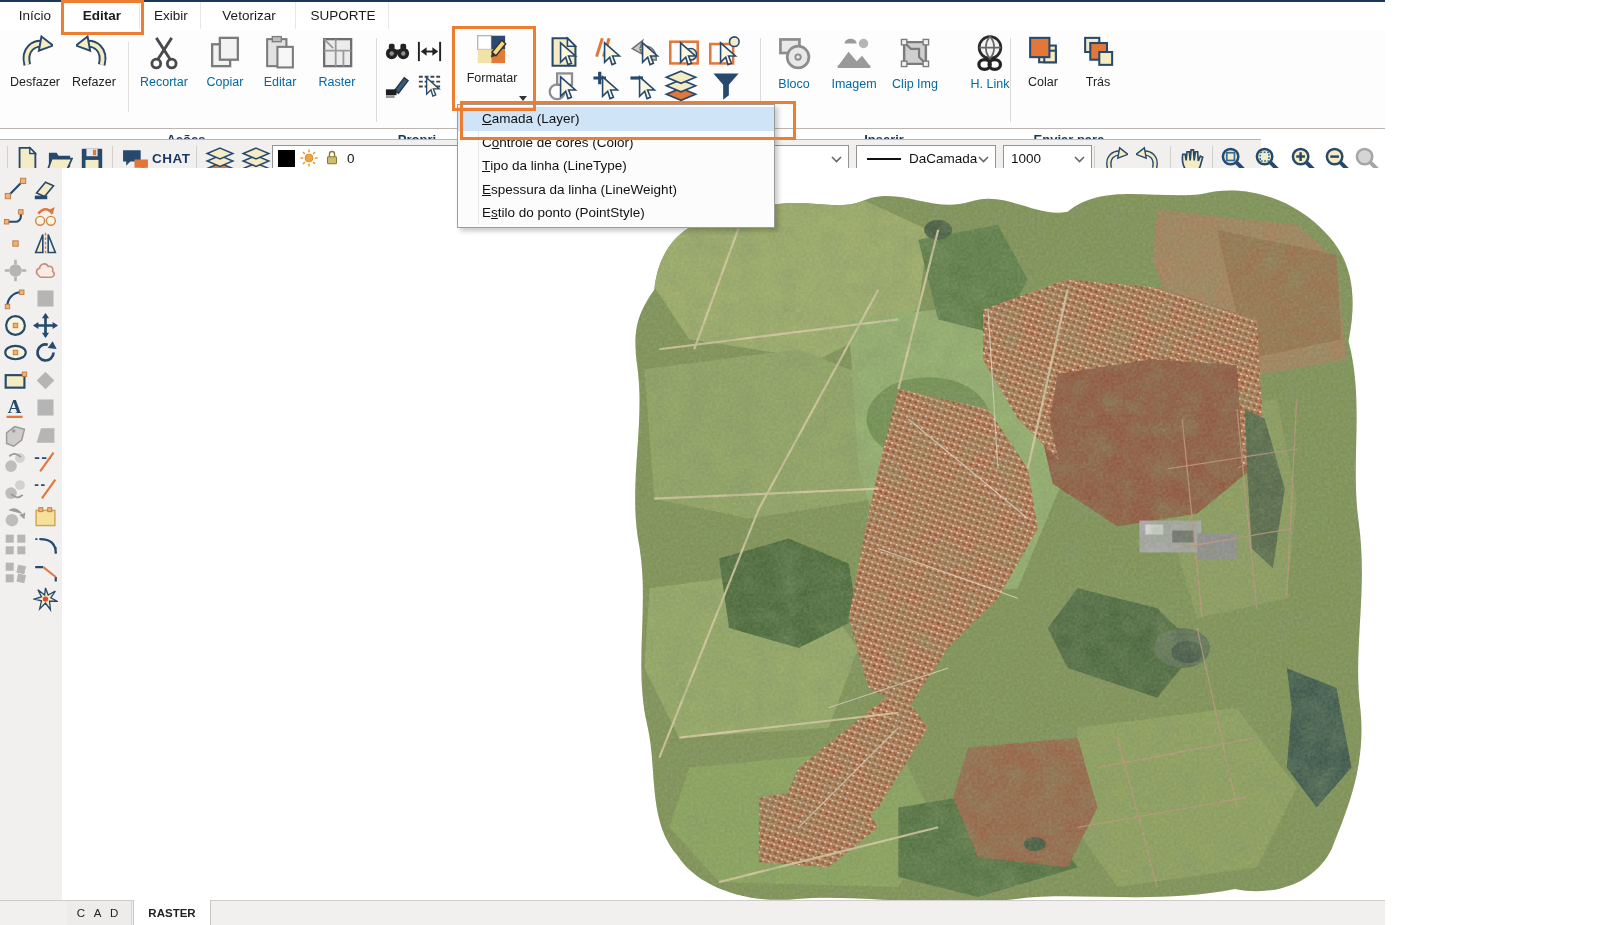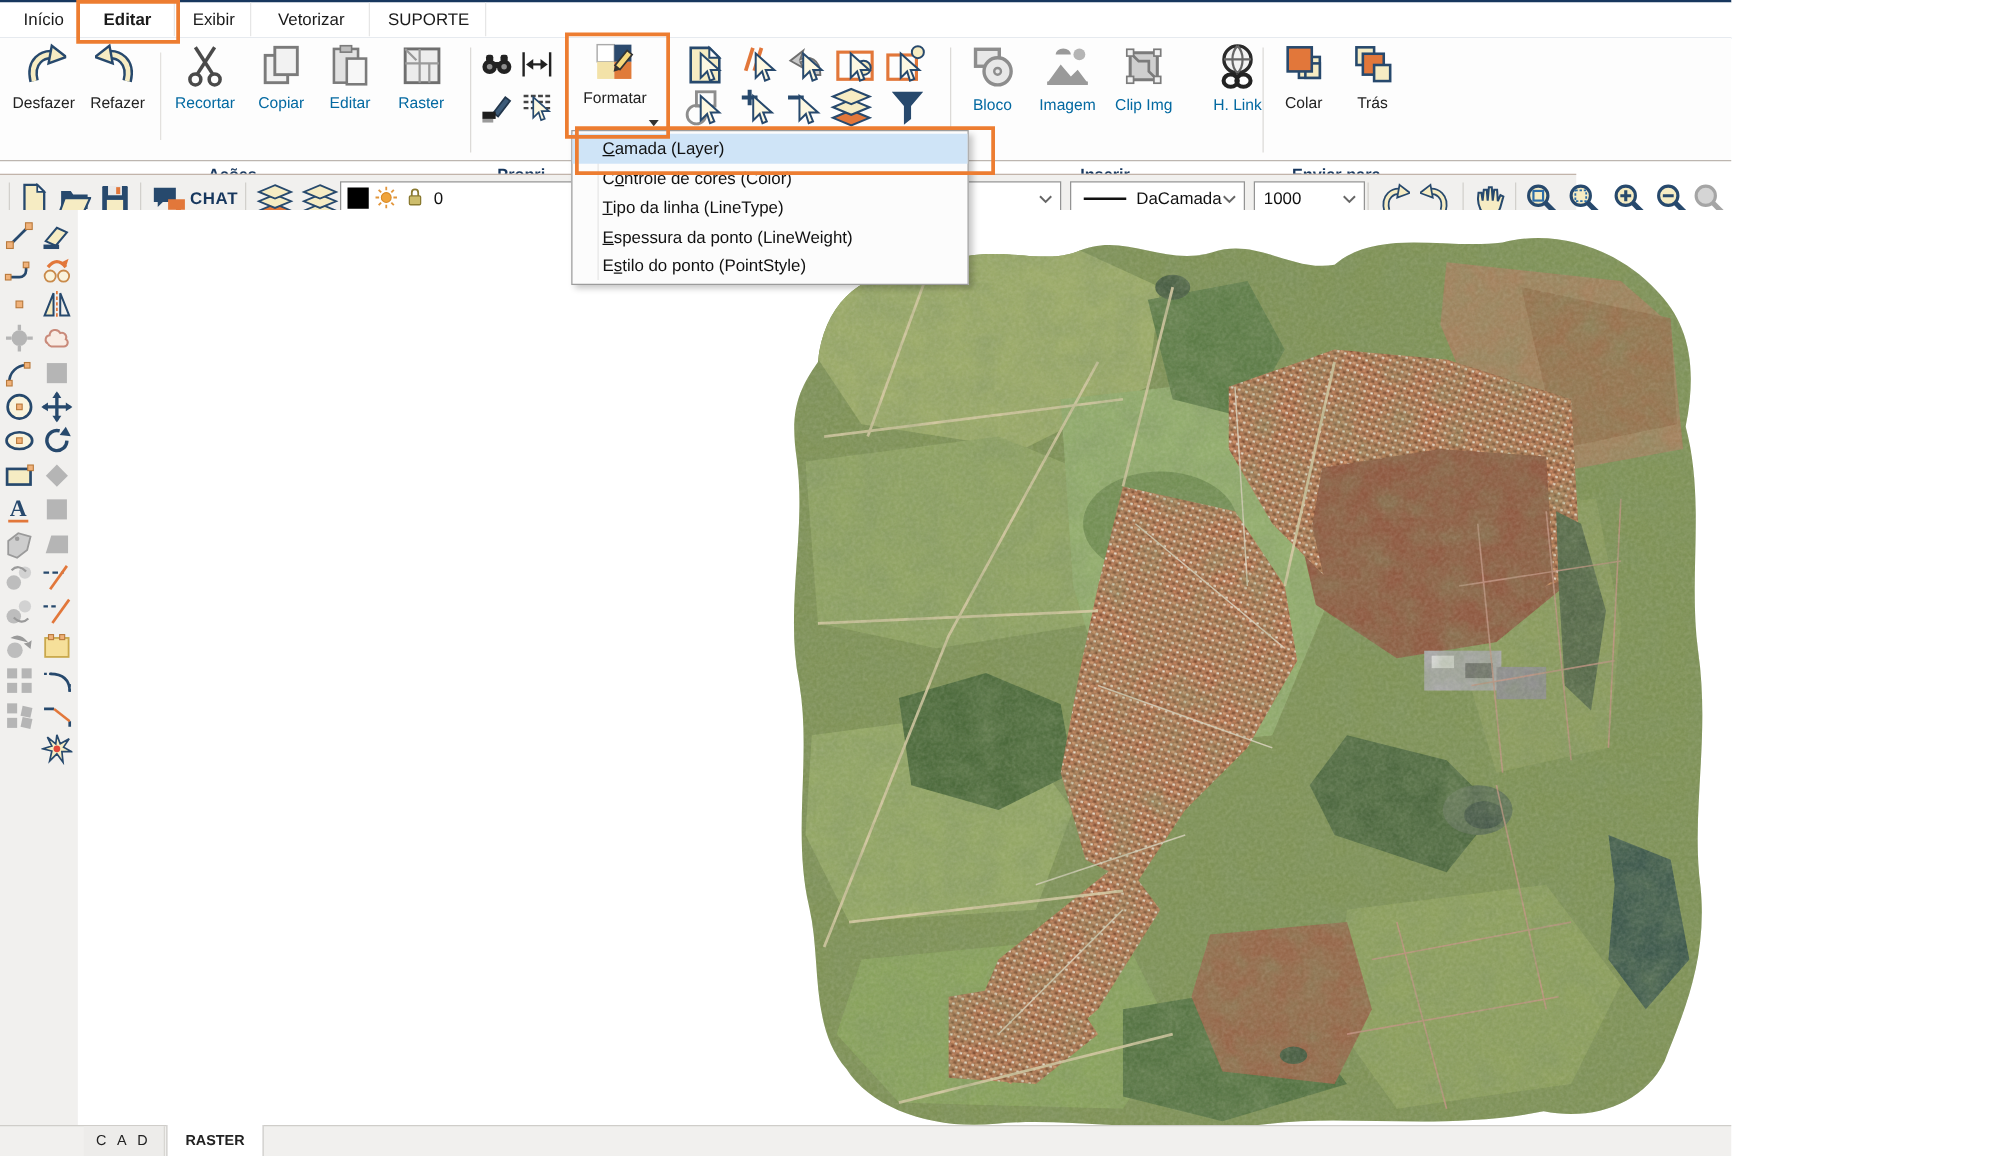--- a/index.html
+++ b/index.html
@@ -683,21 +683,21 @@
         <span>ntrole de cores (Color)</span>
     </div>
     <div class="mi">
       <span></span>
         <span class="u">T</span>
         <span>ipo da linha (LineType)</span>
     </div>
     <div class="mi">
       <span></span>
         <span class="u">E</span>
-        <span>spessura da ponto (LineWeight)</span>
+        <span>spessura da linha (LineWeight)</span>
     </div>
     <div class="mi">
       <span>E</span>
         <span class="u">s</span>
         <span>tilo do ponto (PointStyle)</span>
     </div>
   </div>
 
   <div class="anno" style="left:61px;top:0;width:77px;height:29px"></div>
   <div class="anno" style="left:452px;top:26px;width:78px;height:79px"></div>

